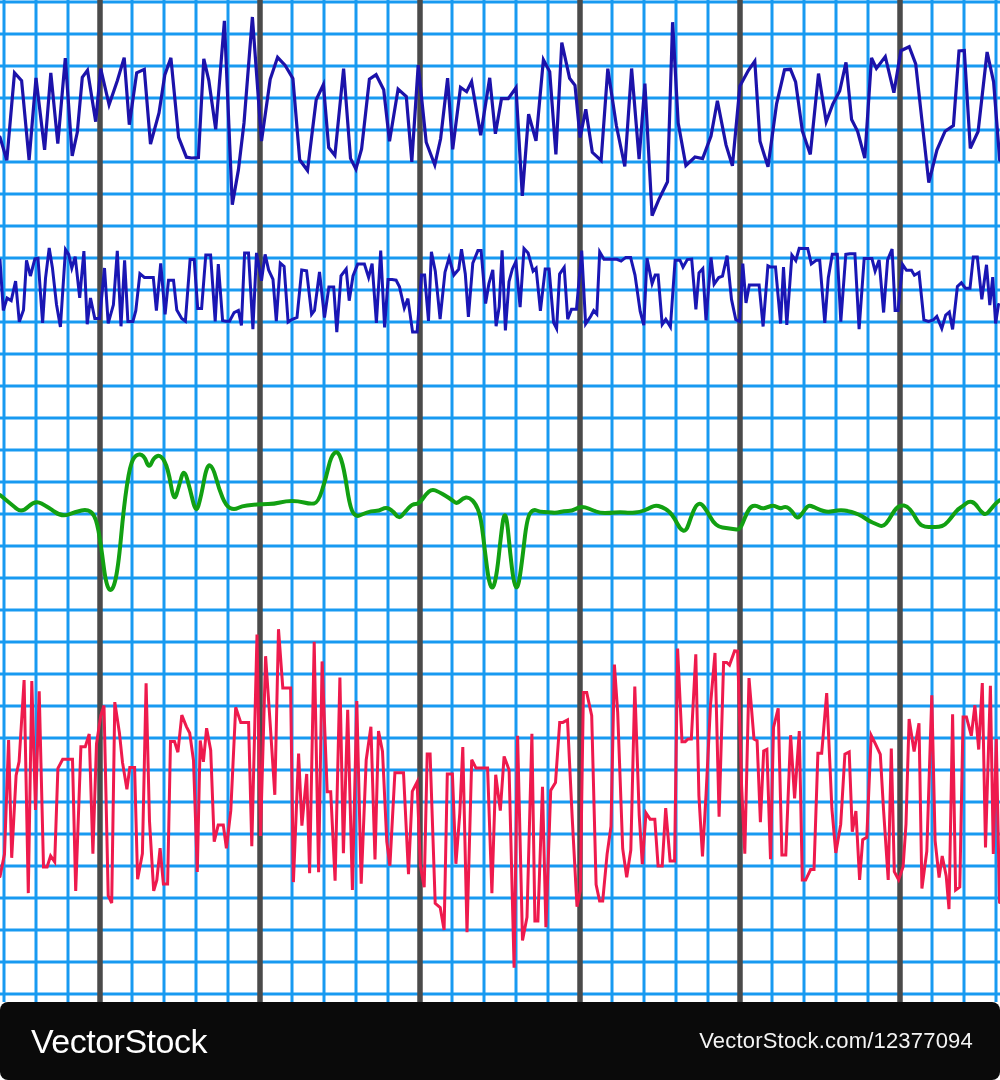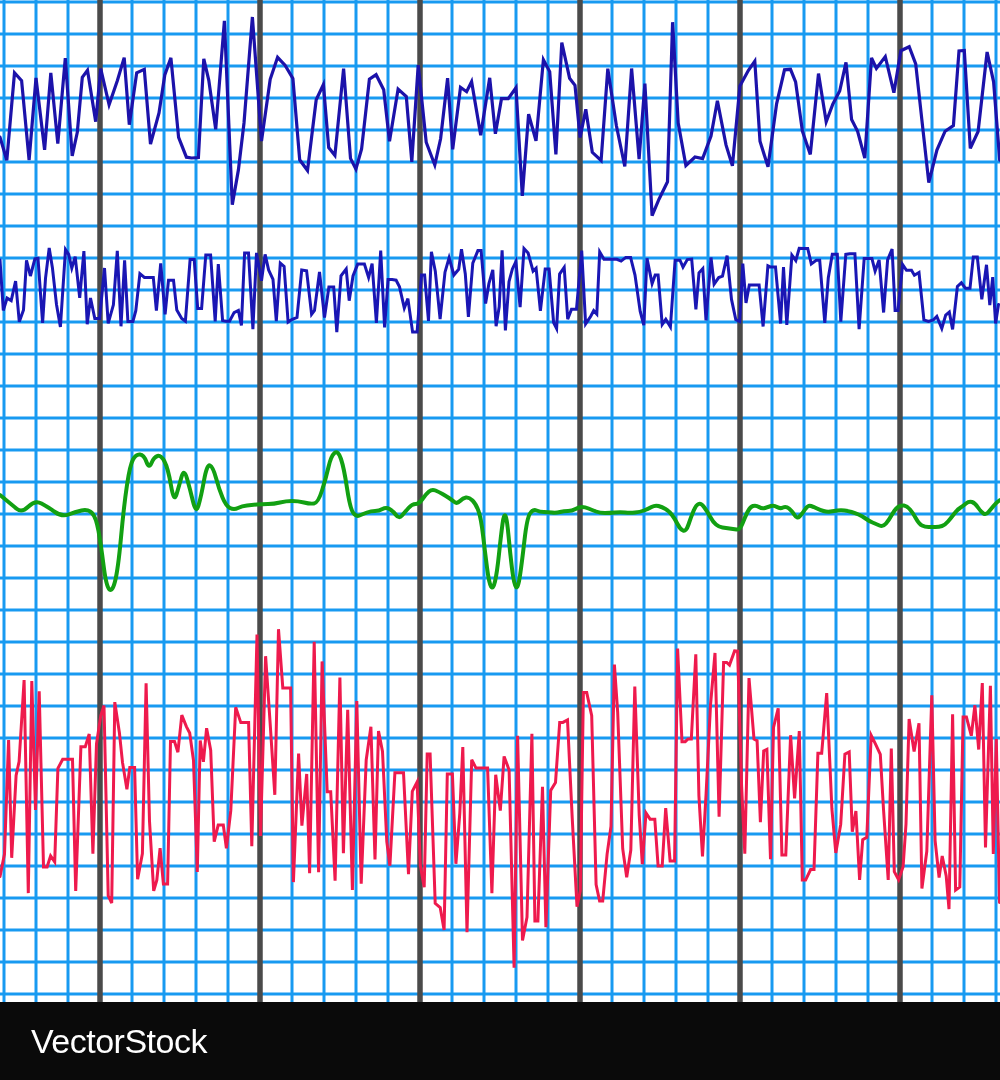--- a/index.html
+++ b/index.html
@@ -22,20 +22,21 @@
     position: absolute;
     left: 0; bottom: 0;
     width: 1000px;
     height: 78px;
     background: #0a0a0a;
     display: flex;
     align-items: center;
     justify-content: space-between;
     box-sizing: border-box;
     padding: 0 27px 0 31px;
+    border-radius: 8px;
   }
   .brand {
     color: #ffffff;
     font-size: 34px;
     font-weight: 500;
     letter-spacing: -0.5px;
     line-height: 1;
   }
   .stock-url {
     color: #f4f4f4;
@@ -125,14 +126,15 @@
         <line x1="740" y1="0" x2="740" y2="1002"></line>
         <line x1="900" y1="0" x2="900" y2="1002"></line>
       </g>
       <polyline points="0,137.1 6.8,160.3 14.5,72.8 21.6,80.7 29.1,160.2 36,78 44.6,149.8 50.8,72.9 57.8,143.7 65.3,58.1 72.2,156 77.3,132.3 82.3,77.3 87.5,70.2 95.7,121.7 100.7,68.6 109.1,104.8 117.4,80.5 124.2,57.6 129.3,124.7 136.7,72.8 144.3,69.4 150.5,144.1 159,113 164.8,74.9 170.9,57.9 178.6,137.3 186.4,157.2 191.6,158 198.4,157.6 203.8,58.9 208.8,80.4 215.7,129.3 224.4,20.9 232.3,204.7 238.4,169.9 244,123 252.4,17 261.5,141.1 270.2,79.3 277.6,57.3 285,65.1 292.9,78.4 299.7,159.8 307.5,170.5 316.2,99.7 323.4,84.5 328.7,147.6 334.9,155.5 343.6,68.7 350.5,158.4 355.9,169.2 361.6,149 369.4,79.2 376.1,74.7 383.7,89.8 389.5,141.2 398.1,89.1 406.3,96.5 411.8,161.8 418.2,65.2 426.2,142.2 434.8,165 440.6,138.8 447.6,78.2 452.7,149.3 460.5,87.3 466.6,91.7 471.6,81.7 480.7,135.2 489.7,77.8 495.4,133.8 501.5,98.7 508.2,98.7 516,87.7 522.3,195.9 528.6,114.1 536,140.8 543.4,59.7 549.7,71.6 555.9,154.3 561.8,42.5 569.6,78.2 575,85.4 580.1,137.5 585.8,109.2 592.3,152.3 601.1,160.5 607.8,68.7 616.4,125.8 624.8,166.5 631.6,68.5 639.1,159.1 644.9,83.6 652.1,215.7 659,199.2 667.5,181.8 672.6,22.2 678.2,123 685.9,165.5 695,157 702.6,158.6 711,136 717.4,100.8 726,144.9 732.4,165.8 739.9,86.1 748.3,70.6 754.8,61.2 760,141.3 768,166.8 776.6,103.8 784.5,69.8 790.5,69.3 795.6,81.9 802.4,131.2 810.3,154.4 818.5,73.6 826.2,121.7 832.9,103.9 839.7,91 846,62.3 851.6,119.6 857.6,131.3 864.8,158.2 871.5,57.8 876.4,68.5 885.3,56.6 893.9,92.7 900.9,50.7 909.2,46.7 915.7,63.9 923.5,134.6 928.8,182.6 936.9,150 945.1,131.2 953.4,125.5 959,51 964.3,50.5 970.3,148.3 978.1,131.5 987.1,52 993.6,81.8 999.7,160.1" fill="none" stroke="#1c12aa" stroke-width="3.2" stroke-linejoin="miter" stroke-linecap="round"></polyline>
       <polyline points="0,259.9 3.3,310.5 7.1,298.1 11.2,300.6 15.6,281.1 19.3,321.8 23.5,309.9 26.5,260.4 30.4,276 34.9,258.9 38,258.3 42.6,322.9 45.5,278.3 49.2,248 52.4,267.7 56.5,304.5 60.4,327 65.5,249.6 68.7,254.4 71.8,268.1 75.2,256.6 79.7,297.9 83.9,251.1 87.2,324.2 90.5,298 94.8,318.5 99.6,318.5 104.5,268 108.2,323.3 113.4,304.8 117.3,250.9 121,326.3 124.6,260.4 127.9,321.5 132.9,321.5 135.8,310.7 139.9,273.7 144.4,277.4 148.8,277.4 153.3,277.4 156.4,310.6 160.7,263.5 165.1,314.4 168.5,280.2 173.5,280.2 176.8,310.1 181.7,318.5 185.4,321.2 190.1,259.4 194.2,259.4 197.7,308.5 201.6,308.5 205.8,255 210.6,255 215.2,321.3 218.3,264.1 222.6,320.6 226.1,321.3 229.5,321.3 234.1,312.6 238.4,310.4 241.4,325.5 244.6,252.9 248.5,252.9 252.9,329.1 256.5,252.9 261.5,280.7 265.1,254.4 268.6,269.9 273,279.3 276.3,321.2 280.3,263.1 284.1,266.5 288.1,322.1 291.8,319.5 297,317.5 301.7,270 306.6,270.8 311.6,314.3 314.5,310.5 319.5,272 324.5,317.5 328.9,286.9 333.7,286.9 336.8,332.1 341,275.9 346.2,269 349.2,300.7 353,275.9 357.7,264.1 361.4,264.1 364.4,264.1 368.6,277.5 372.1,263.7 376.4,322.9 380.7,250.5 384.6,327.5 388.1,279.5 392.1,279.5 396.1,280.2 399.5,286.8 404.3,308.1 407.9,298.6 412.6,332.1 417.1,332.1 421.5,275 424.6,275 428.5,320.9 431.4,251.9 435.3,271.1 440.1,319 445,272.2 449.1,257.8 453.9,275 458.7,269.3 461.5,249.3 465.3,273.9 468.4,316.9 472.8,263.1 477.9,250.6 481.1,250.6 485.6,303.5 488.9,283.7 492.8,269.9 496.1,326.2 499.2,306.8 502.1,250.3 505.4,330.5 509,281.7 512.4,268.9 515.9,261.5 520.1,307.2 524,248.5 528.1,253 533.1,271.1 536.1,268.2 540.4,310.8 545.2,269.1 549.1,269.1 553.6,322.5 556.6,328.5 559.6,274.1 564.2,267.4 567.7,319.2 571.5,309.2 576.5,309.2 581.7,250.7 585.6,323.9 590.6,316.5 593.7,310.7 596.8,314.1 599.7,251.9 604,259.3 608.8,259.3 612.2,259.3 616.9,259.3 621.1,261.1 625.8,257.4 630.6,257.4 635,275.1 640.2,311.5 643.8,325.2 647,258.4 652.1,283.6 655.2,274.9 658.1,274.9 662.2,324.4 665.8,319.3 670.4,327 675.1,260.2 680,260.2 683,267.2 687.3,259.6 691.7,259.1 695.9,309.4 699,272.8 702.8,268.6 706,320.3 711,257.5 714.1,284.2 718.7,277.6 722.5,276.2 727.1,255.6 731.5,299.4 735.8,319.6 739.7,321.4 742.8,263.5 746,303 749.3,284.9 754,284.9 759.1,284.9 763.1,326.5 767.9,265.8 770.8,267.1 775.5,267.1 780.6,323.5 783.5,267.1 786.8,324.8 791.9,255.1 795.8,260.5 799.2,248.4 803.6,248.5 807.7,248.5 811.3,263.9 816.2,260.3 819.7,260.3 824.8,322.9 828.3,277.7 832.3,254.2 837.3,254.2 840.8,321.7 845.8,254.4 849.8,253.7 854.9,253.7 859.1,329.1 864.2,258.5 868.6,258.5 871.9,258.5 875.1,271.1 879.1,260 883.6,312.5 887.6,259.8 892.1,249.1 895.1,310.4 898,310.4 902.6,264.6 906.5,270.3 911.5,270.3 914.4,275.2 919,272.5 923.9,319.8 928.5,321.5 933.2,320 936.8,316.4 941.8,328.5 945.7,315.1 949.3,312.1 952.6,329.4 957.4,286.5 961.4,282.8 965.5,288.3 970,288.3 973.3,256.9 977.3,256.9 981.8,299.3 986.5,264.8 989.8,305.1 992.7,277.2 995.6,323.5 998.5,304.6" fill="none" stroke="#1a16b4" stroke-width="3" stroke-linejoin="miter" stroke-linecap="round"></polyline>
       <path d="M0,495 Q12,505 17,509 Q22,513 28.5,506.5 Q35,500 41.5,503.5 Q48,507 55,512 Q62,517 68.5,514.5 Q75,512 81.5,510.5 Q88,509 92,513 Q96,517 98.5,531 Q101,545 103.5,565 Q106,585 109,589 Q112,593 115,581.5 Q118,570 121,537.5 Q124,505 127,485 Q130,465 133,459.5 Q136,454 140,454.5 Q144,455 146.5,462 Q149,469 151.5,463 Q154,457 157.5,456 Q161,455 164.5,461.5 Q168,468 171,485.5 Q174,503 176.5,494.5 Q179,486 181.5,477 Q184,468 187,478.5 Q190,489 193,501.5 Q196,514 198.5,505.5 Q201,497 204,480.5 Q207,464 210,465.5 Q213,467 216,478 Q219,489 222.5,497.5 Q226,506 230,508 Q234,510 238,508 Q242,506 247,505.5 Q252,505 257,504.5 Q262,504 268,504 Q274,504 280,502.5 Q286,501 292,501 Q298,501 304,502.5 Q310,504 314,503.5 Q318,503 322,490.5 Q326,478 328.5,467 Q331,456 334.5,453 Q338,450 341,459 Q344,468 347,488 Q350,508 353,512.5 Q356,517 359.5,515.5 Q363,514 367,512.5 Q371,511 375,511 Q379,511 382.5,509 Q386,507 389.5,509 Q393,511 396,515 Q399,519 402,515.5 Q405,512 408.5,508 Q412,504 415.5,504 Q419,504 422.5,499 Q426,494 429,491.5 Q432,489 435.5,490.5 Q439,492 442.5,494 Q446,496 449,498 Q452,500 454.5,502 Q457,504 460,501 Q463,498 466,497.5 Q469,497 472.5,500.5 Q476,504 478.5,511 Q481,518 483,535 Q485,552 487,567.5 Q489,583 491,586.5 Q493,590 495,581.5 Q497,573 499,554 Q501,535 502.5,524 Q504,513 505.5,516 Q507,519 508.5,535.5 Q510,552 512,568.5 Q514,585 516,587 Q518,589 520,575.5 Q522,562 524.5,540 Q527,518 530,513.5 Q533,509 536.5,510.5 Q540,512 544,512 Q548,512 552,512.5 Q556,513 560,512 Q564,511 568,511 Q572,511 575.5,509 Q579,507 582,507 Q585,507 588.5,508.5 Q592,510 596,511.5 Q600,513 605,513 Q610,513 615,512.5 Q620,512 625,512.5 Q630,513 635,512.5 Q640,512 644,510.5 Q648,509 651.5,507 Q655,505 658.5,506 Q662,507 665.5,509 Q669,511 672,515 Q675,519 677.5,524 Q680,529 683,530.5 Q686,532 688.5,524.5 Q691,517 693.5,511 Q696,505 698.5,504 Q701,503 704,507 Q707,511 710,516.5 Q713,522 716,524.5 Q719,527 722.5,527.5 Q726,528 729.5,528.5 Q733,529 736.5,529.5 Q740,530 742.5,523.5 Q745,517 747.5,512 Q750,507 753,506 Q756,505 759,507 Q762,509 765,508 Q768,507 771,506 Q774,505 777,507 Q780,509 783,507.5 Q786,506 789,508.5 Q792,511 794.5,515 Q797,519 799.5,516.5 Q802,514 805,509.5 Q808,505 811,506 Q814,507 817,508.5 Q820,510 823.5,511 Q827,512 830.5,511.5 Q834,511 837.5,510.5 Q841,510 844.5,510.5 Q848,511 851.5,512 Q855,513 858.5,514.5 Q862,516 865.5,518.5 Q869,521 872.5,522.5 Q876,524 879.5,525.5 Q883,527 886,523.5 Q889,520 892,514.5 Q895,509 898,507 Q901,505 904,505.5 Q907,506 910,509.5 Q913,513 916,518.5 Q919,524 922,525.5 Q925,527 928.5,527 Q932,527 935.5,527 Q939,527 942,526 Q945,525 948,521.5 Q951,518 954,514 Q957,510 960,508 Q963,506 966,503.5 Q969,501 972,502 Q975,503 978,507.5 Q981,512 983.5,513.5 Q986,515 988.5,512 Q991,509 993.5,506 Q996,503 998,501.5 L1000,500" fill="none" stroke="#12a012" stroke-width="4" stroke-linecap="round"></path>
       <polyline points="0,876.4 4.5,854 8.6,740 11.7,857.8 16.1,775.4 19.1,761.5 24.1,680.1 28.3,893.1 31.8,681.1 35.5,810 39.2,691.4 43.5,866.9 47.1,866.9 50.6,855.8 54.7,861.8 57.9,768.4 62.7,759.3 67.8,759.3 72.5,759.3 75.7,891 80.9,746.7 85.3,746.7 89.2,734 92.9,853.7 96.5,743.9 100.8,715.6 104,705.5 108.2,895.7 111.7,903.1 114.8,702.1 119.4,732.8 122.5,762.4 126.9,789.2 129.8,767.6 134.6,767.6 137.6,879.2 142.4,853.5 146.1,683.2 149.5,821.2 153.7,890.9 156.8,880.1 160.1,848.1 163.4,884.1 167.6,884.1 170.5,741.6 174.5,741.6 177.9,752.2 181.8,715.1 186.4,726.6 189.7,733 193.5,760.5 197.3,872 200.2,740.5 203.4,761.9 206.6,728.2 210.7,750.1 214.2,841.7 218.2,825.1 223.3,825.1 226.4,848.4 230.8,810.4 235.7,707.2 240.8,722.6 245.7,722.6 248.6,722.6 251.8,846.3 257,634.6 260.5,836 265.6,656.2 270.1,722.6 274.8,794.8 278.5,629.2 282.8,687.9 286.2,687.9 290.6,687.9 293.4,882.1 298.6,753.5 301.9,825.7 306.7,774 309.6,873.2 314.2,641.9 318.6,872.3 322.1,661.4 327.2,791.7 330.7,791.7 335.1,880.8 339.9,677.6 343.4,853.2 347.7,709.8 352.4,890 356.8,701.1 361.2,883.7 366.2,760 370.9,726.7 375,859.4 378.5,731 382.5,751.5 386.8,841.6 389.9,865.7 394.9,772.7 399,772.7 403.5,772.7 408.5,874.3 412.3,791.4 417.1,782 420.3,865.3 424.2,887.3 427.2,753.9 430.1,753.9 435.2,903.4 440.2,907.6 444.1,929.9 447.3,773.9 452.4,773.9 455.9,863.8 459.8,813.2 462.8,747 467,932.1 471.7,759.7 476,768.1 479.4,768.1 483,768.1 487.6,768.1 491.9,893.1 495.7,774.8 500.3,810.6 504.1,756.4 509.1,770 514.1,967.7 517.6,735.7 522.5,940.5 527,917.2 531.9,733.8 534.9,921.1 537.9,921.1 542.5,786.8 545.9,927.2 550.7,790.4 555.5,782.5 559.7,722.4 562.9,722.4 567.5,720 572.2,817.6 577,906.6 580.3,890.8 583.4,692.6 586.7,692.6 591.7,715.8 596.1,884.6 599.6,901 602.7,901 607.1,854.1 611,826.3 614.4,664.6 617.7,712.6 622.7,848.7 626.7,877.3 630.8,850 634.8,686.6 639.2,814.9 642.3,864.1 646,813 650.1,819.2 654.8,819.2 658.1,866.1 662.2,866.1 665.7,808 670.1,860.9 674.6,860.9 677.6,648.5 682,741.7 685.2,741.7 688.1,739 691.3,739 695.8,654.4 698.9,795.6 702.5,856.4 706.1,793.6 710.5,705.1 715,653 719.1,816.7 723.6,662.4 726.7,662.4 729.5,665.1 734.6,650.9 737.6,651.2 741.6,786.1 744.8,853.8 749,678.1 754,739 757.1,740.7 760.4,822.3 763.7,750.9 766.9,749.3 770.5,859.1 773.5,727.5 778.2,708.3 781.9,854.9 785.8,854.9 790.6,735.2 794.6,798.4 799.3,731 802.3,880.1 805.6,880.1 810.6,869.6 814,869.6 817.9,753.2 821.7,753.2 826.7,693 831.9,809 835.8,852.9 840.7,824.4 844.9,754.2 849.2,752 852.3,831.8 855.9,811 859.6,880 862.7,839.7 866.8,837.3 871.2,735.4 875.3,743.6 880.3,754.3 883.5,809.2 888.2,879.9 891.3,748.6 894.3,871.6 898.6,879.7 903.1,866.8 906,824 909.1,719 914.1,751.6 919,723.2 921.9,888.5 926.8,851.3 931.8,695.3 935.1,840.6 939.1,877.6 942.2,856 946.2,875.9 949,909.2 952.6,714.3 955.6,890 959.8,887 963.1,717 966.4,717 971.3,735.7 974.9,705.3 978.7,749.5 982.3,683 985.5,847.5 990.4,685.7 993.3,853.9 996.3,739 999.5,902.4" fill="none" stroke="#ee1a4d" stroke-width="3" stroke-linejoin="miter" stroke-linecap="round"></polyline>
     </svg>
   <div class="watermark-bar">
     <span class="brand">VectorStock</span>
+    <span class="stock-url">VectorStock.com/12377094</span>
   </div>
 </div>
 
 </body></html>

